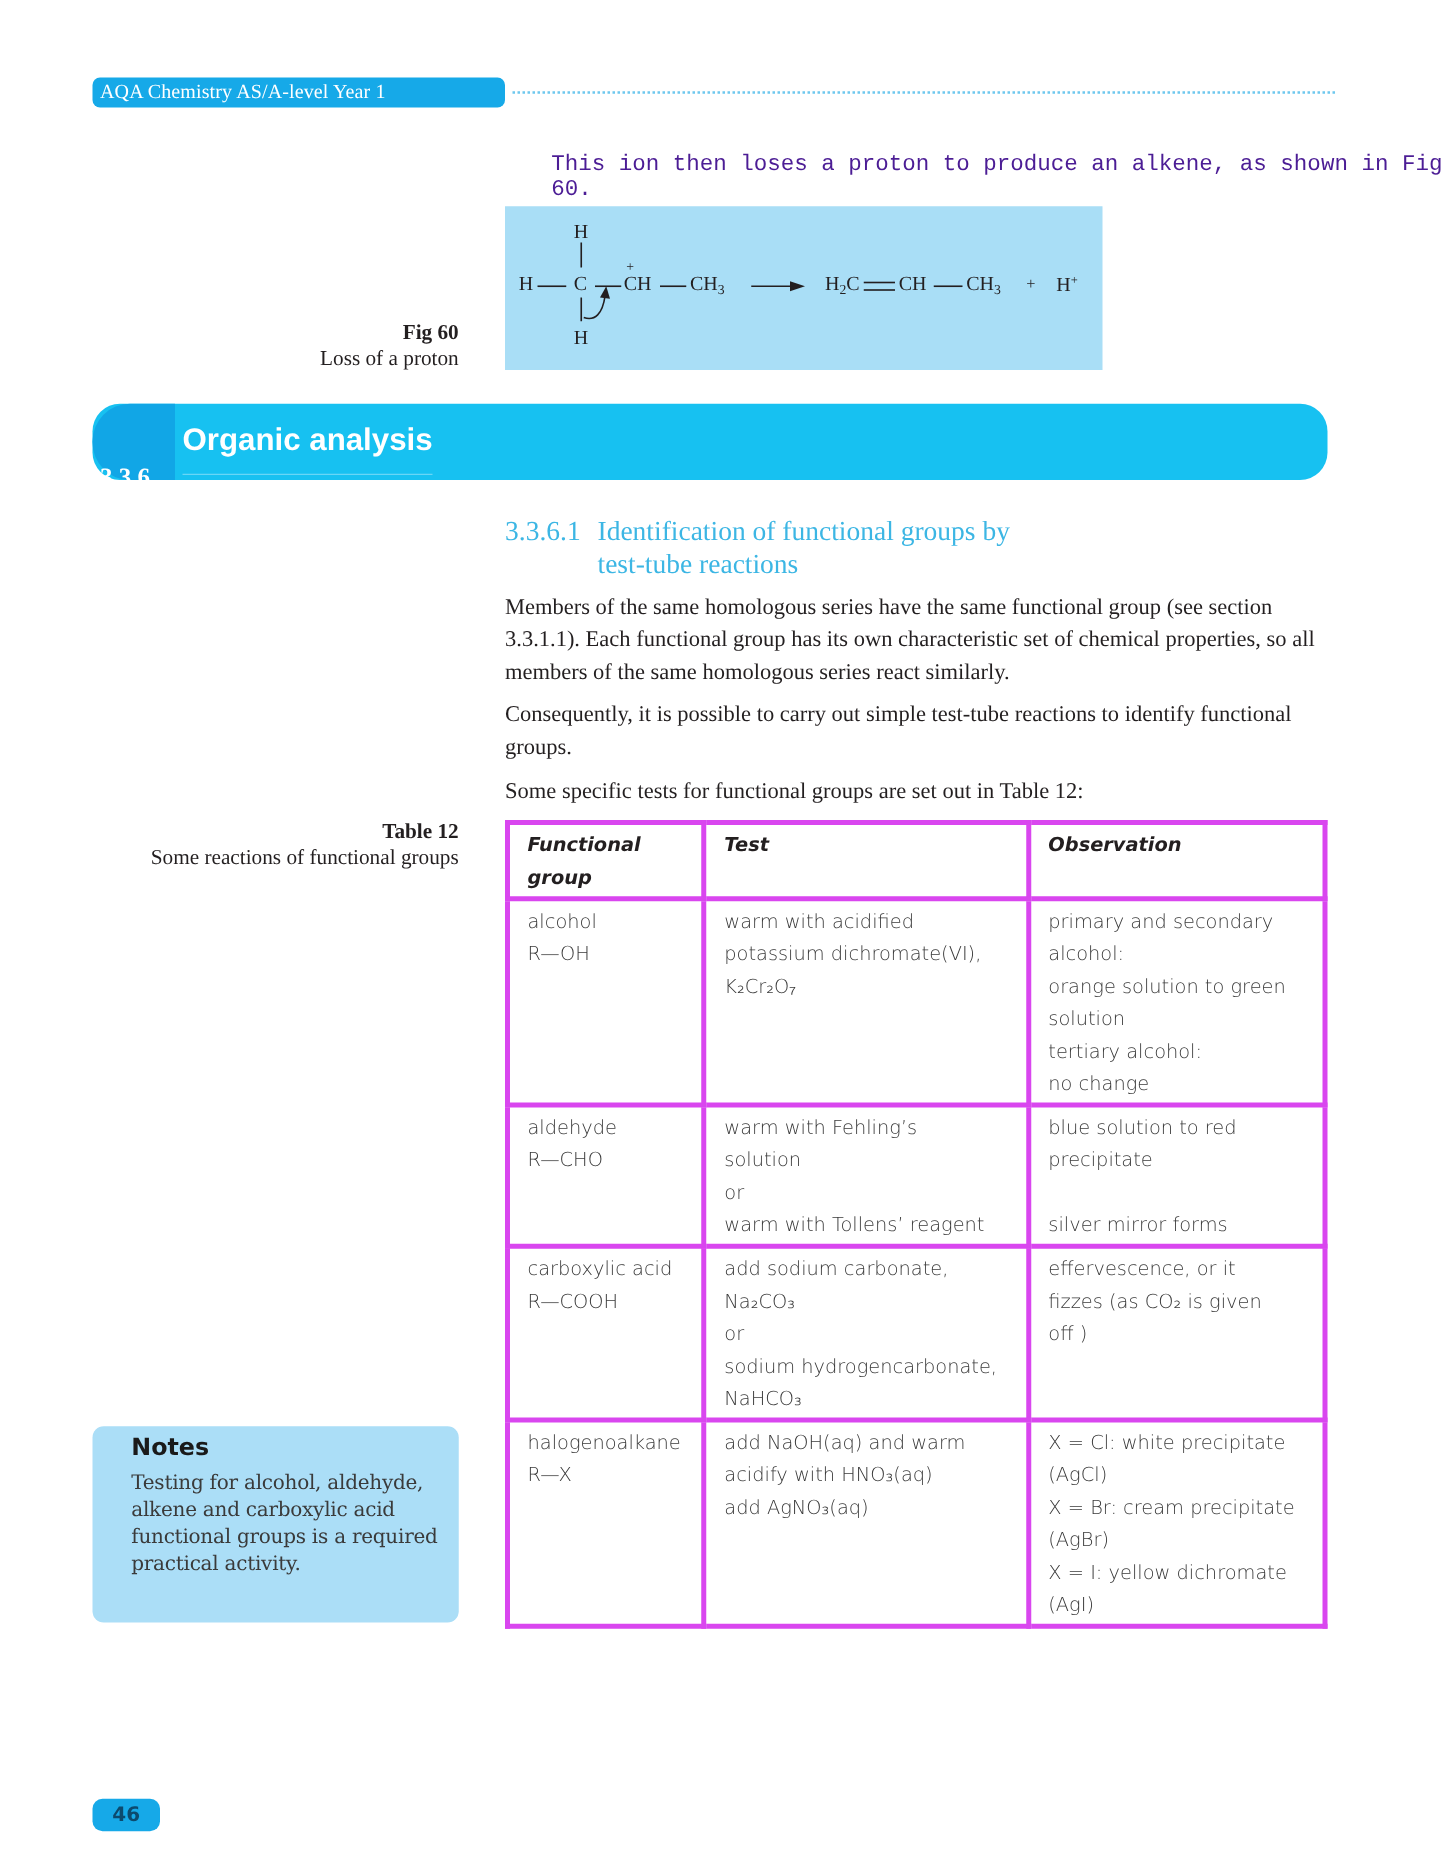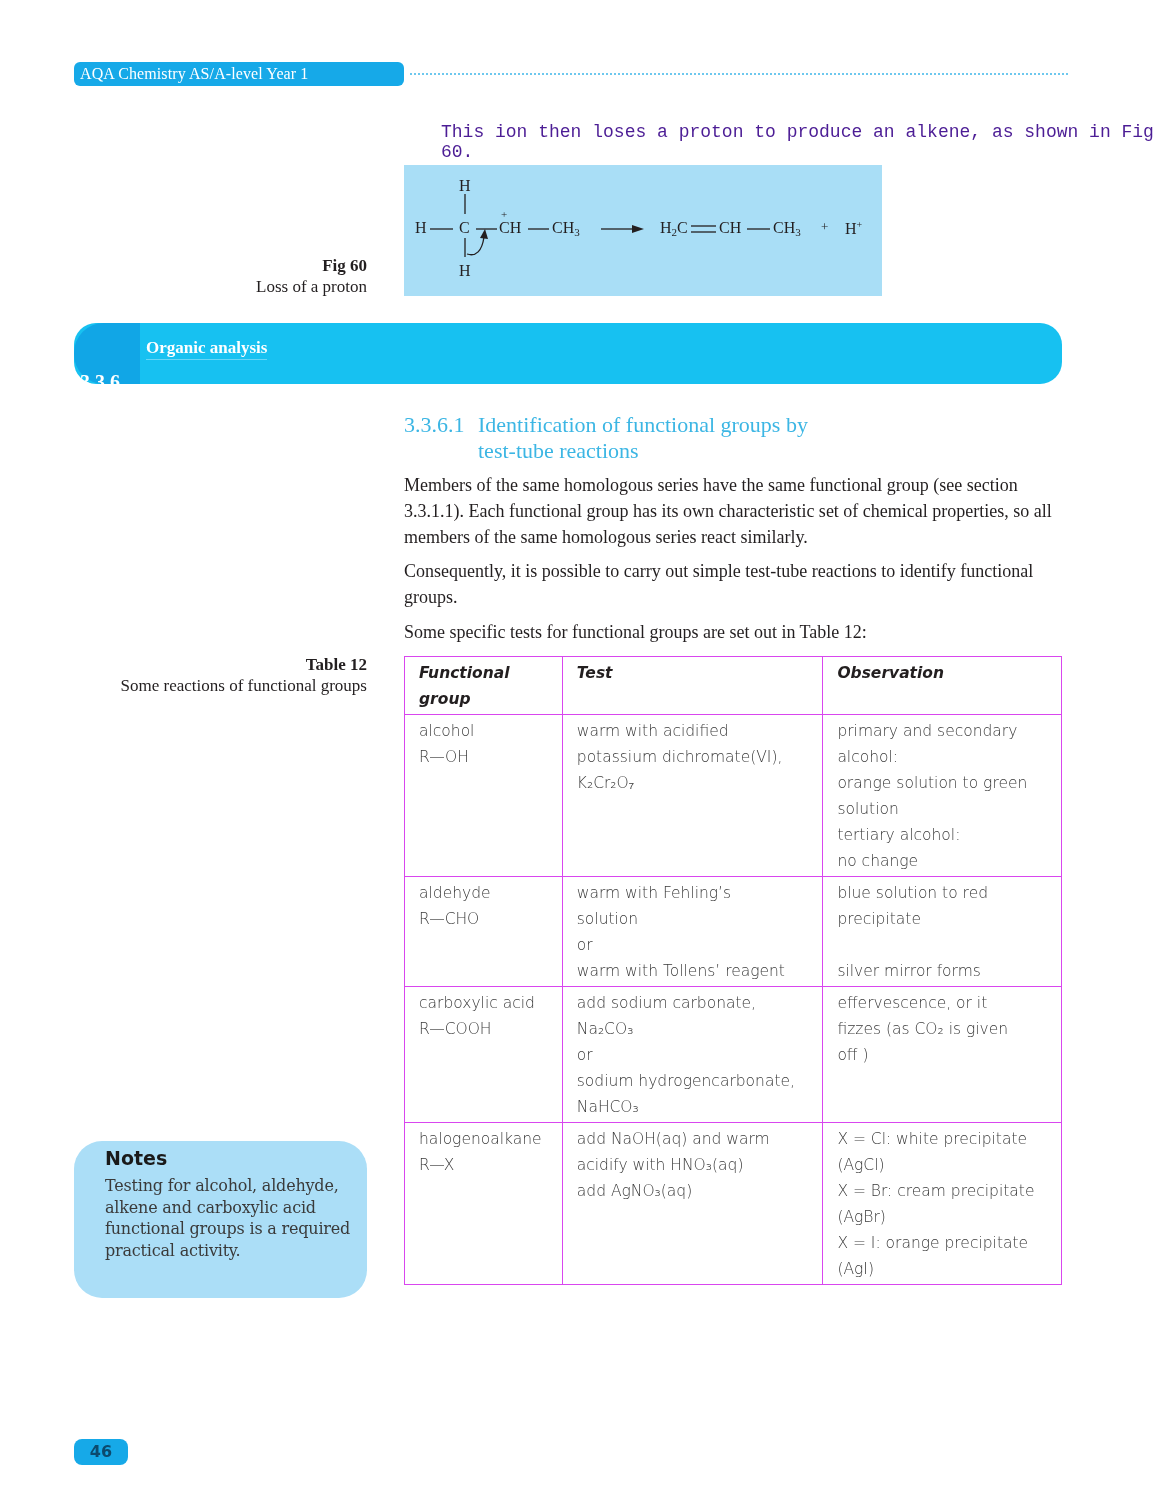--- a/index.html
+++ b/index.html
@@ -46,22 +46,22 @@
   .section-num-circle {
     position: absolute; left: 74px; top: 323px; width: 66px; height: 61px;
     background: #11a6e6; border-radius: 30px 0 0 30px;
   }
   .section-num {
     position: absolute; left: 80px; top: 341px; color: #fff;
     font-family: "Liberation Serif", serif; font-weight: bold; font-size: 20px; margin-top: 30px;
   }
   .section-title {
     position: absolute; left: 146px; top: 338px; color: #fff;
-    font-family: Liberation Serif, serif; font-weight: bold; font-size: 17px;
-    border-bottom: 1px solid rgba(255,255,255,0.35); padding-bottom: 1px;
+    font-family: Liberation Sans, sans-serif; font-weight: bold; font-size: 25px;
+    border-bottom: 1px solid rgba(255,255,255,0.35); padding-bottom: 12px;
   }
 
   .subsection-heading {
     position: absolute; left: 404px; top: 412px; color: #3cb6e4;
     font-family: "Liberation Serif", serif; font-weight: normal; font-size: 22px; line-height: 26px;
   }
   .subsection-heading .num { display: inline-block; width: 74px; }
   .subsection-heading .line2 { display: block; padding-left: 74px; }
 
   .body-para {
@@ -69,34 +69,34 @@
     font-family: "Liberation Serif", serif; font-size: 18px; line-height: 26px; color: #231f20;
   }
 
   table.fg-table {
     position: absolute; left: 404px; top: 656px; width: 658px;
     border-collapse: collapse; border: 1.5px solid #3a3a3a;
     font-family: "DejaVu Sans", sans-serif; font-size: 15.5px; color: #3a3a3a;
     font-weight: 300;
   }
   table.fg-table th, table.fg-table td {
-    border: 1px solid #d946ef; vertical-align: top; text-align: left;
+    border: 4px solid #d946ef; vertical-align: top; text-align: left;
     padding: 3px 14px 2px 14px; line-height: 26px;
   }
   table.fg-table th {
     font-family: "DejaVu Sans", sans-serif; font-style: italic; font-weight: bold;
     color: #231f20; font-size: 15.5px; height: 54px;
   }
   table.fg-table .line { display: block; white-space: nowrap; }
   table.fg-table .blank { display: block; height: 26px; }
   col.c1 { width: 158px; } col.c2 { width: 261px; } col.c3 { width: 239px; }
 
   .notes-box {
     position: absolute; left: 74px; top: 1141px; width: 293px; height: 157px;
-    background: #abdef7; border-radius: 28px; padding: 4px 0 0 31px;
+    background: #abdef7; border-radius: 9px; padding: 4px 0 0 31px;
   }
   .notes-title {
     font-family: "DejaVu Sans", sans-serif; font-weight: bold; font-size: 19px; color: #1a1a1a;
     line-height: 26px; margin-bottom: 4px;
   }
   .notes-text {
     font-family: "DejaVu Serif", serif; font-size: 16px; line-height: 21.5px; color: #3a3a3a;
     font-weight: 300; width: 250px; letter-spacing: -0.2px;
   }
 
@@ -263,21 +263,21 @@
       <td>
         <span class="line">add NaOH(aq) and warm</span>
         <span class="line">acidify with HNO₃(aq)</span>
         <span class="line">add AgNO₃(aq)</span>
       </td>
       <td>
         <span class="line">X = Cl: white precipitate</span>
         <span class="line">(AgCl)</span>
         <span class="line">X = Br: cream precipitate</span>
         <span class="line">(AgBr)</span>
-        <span class="line">X = I: orange precipitate</span>
+        <span class="line">X = I: yellow dichromate</span>
         <span class="line">(AgI)</span>
       </td>
     </tr>
   </tbody>
 </table>
 
 <div class="notes-box">
   <div class="notes-title">Notes</div>
   <div class="notes-text">Testing for alcohol, aldehyde, alkene and carboxylic acid functional groups is a required practical activity.</div>
 </div>

